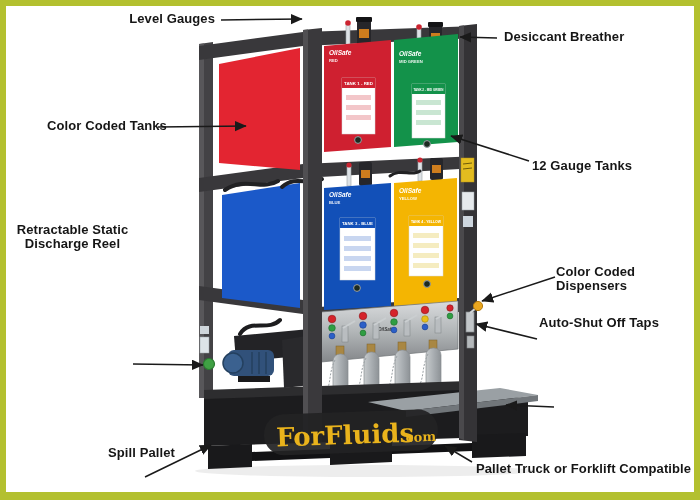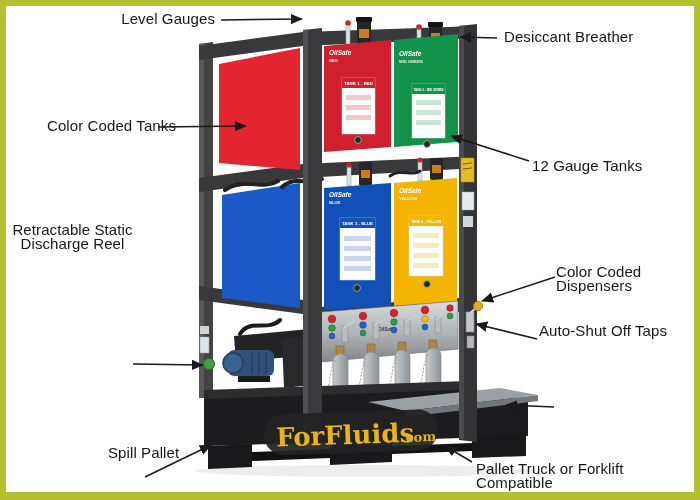--- a/index.html
+++ b/index.html
@@ -1,21 +1,21 @@
 <!DOCTYPE html>
 <html><head>
 <meta charset="utf-8">
 <style>
   html,body{margin:0;padding:0;background:#ffffff;}
   .stage{position:relative;width:700px;height:500px;background:#ffffff;overflow:hidden;
          font-family:"Liberation Sans",sans-serif;}
   .frame-border{position:absolute;left:0;top:0;width:700px;height:500px;box-sizing:border-box;
                 border-style:solid;border-width:6px 6px 8px 6px;pointer-events:none;z-index:30;}
   .machine-svg{position:absolute;left:0;top:0;z-index:5;}
-  .note{position:absolute;z-index:20;font-weight:400;font-size:15px;line-height:13.5px;
+  .note{position:absolute;z-index:20;font-weight:700;font-size:13px;line-height:13.5px;
         color:#161616;white-space:pre-line;letter-spacing:.1px;}
   .note.center{text-align:center;}
   .note.right{text-align:right;}
 </style>
 </head>
 <body>
 
 <div class="stage">
 
   <div class="frame-border" style="border-color:#b3c02f;"></div>
@@ -264,16 +264,16 @@
     </g>
   </svg>
 
   <div class="note right" style="right:485px;top:12px;">Level Gauges</div>
   <div class="note" style="left:504px;top:30px;">Desiccant Breather</div>
   <div class="note" style="left:47px;top:119px;">Color Coded Tanks</div>
   <div class="note" style="left:532px;top:159px;">12 Gauge Tanks</div>
   <div class="note center" style="left:10px;top:223px;width:125px;">Retractable Static
 Discharge Reel</div>
   <div class="note" style="left:556px;top:265px;">Color Coded Dispensers</div>
-  <div class="note" style="left:539px;top:324px;">Auto-Shut Off Taps</div>
+  <div class="note" style="left:539px;top:316px;">Auto-Shut Off Taps</div>
   <div class="note" style="left:76px;top:446px;margin-left:32px;">Spill Pallet</div>
   <div class="note" style="left:476px;top:462px;">Pallet Truck or Forklift Compatible</div>
 </div>
 
 </body></html>

